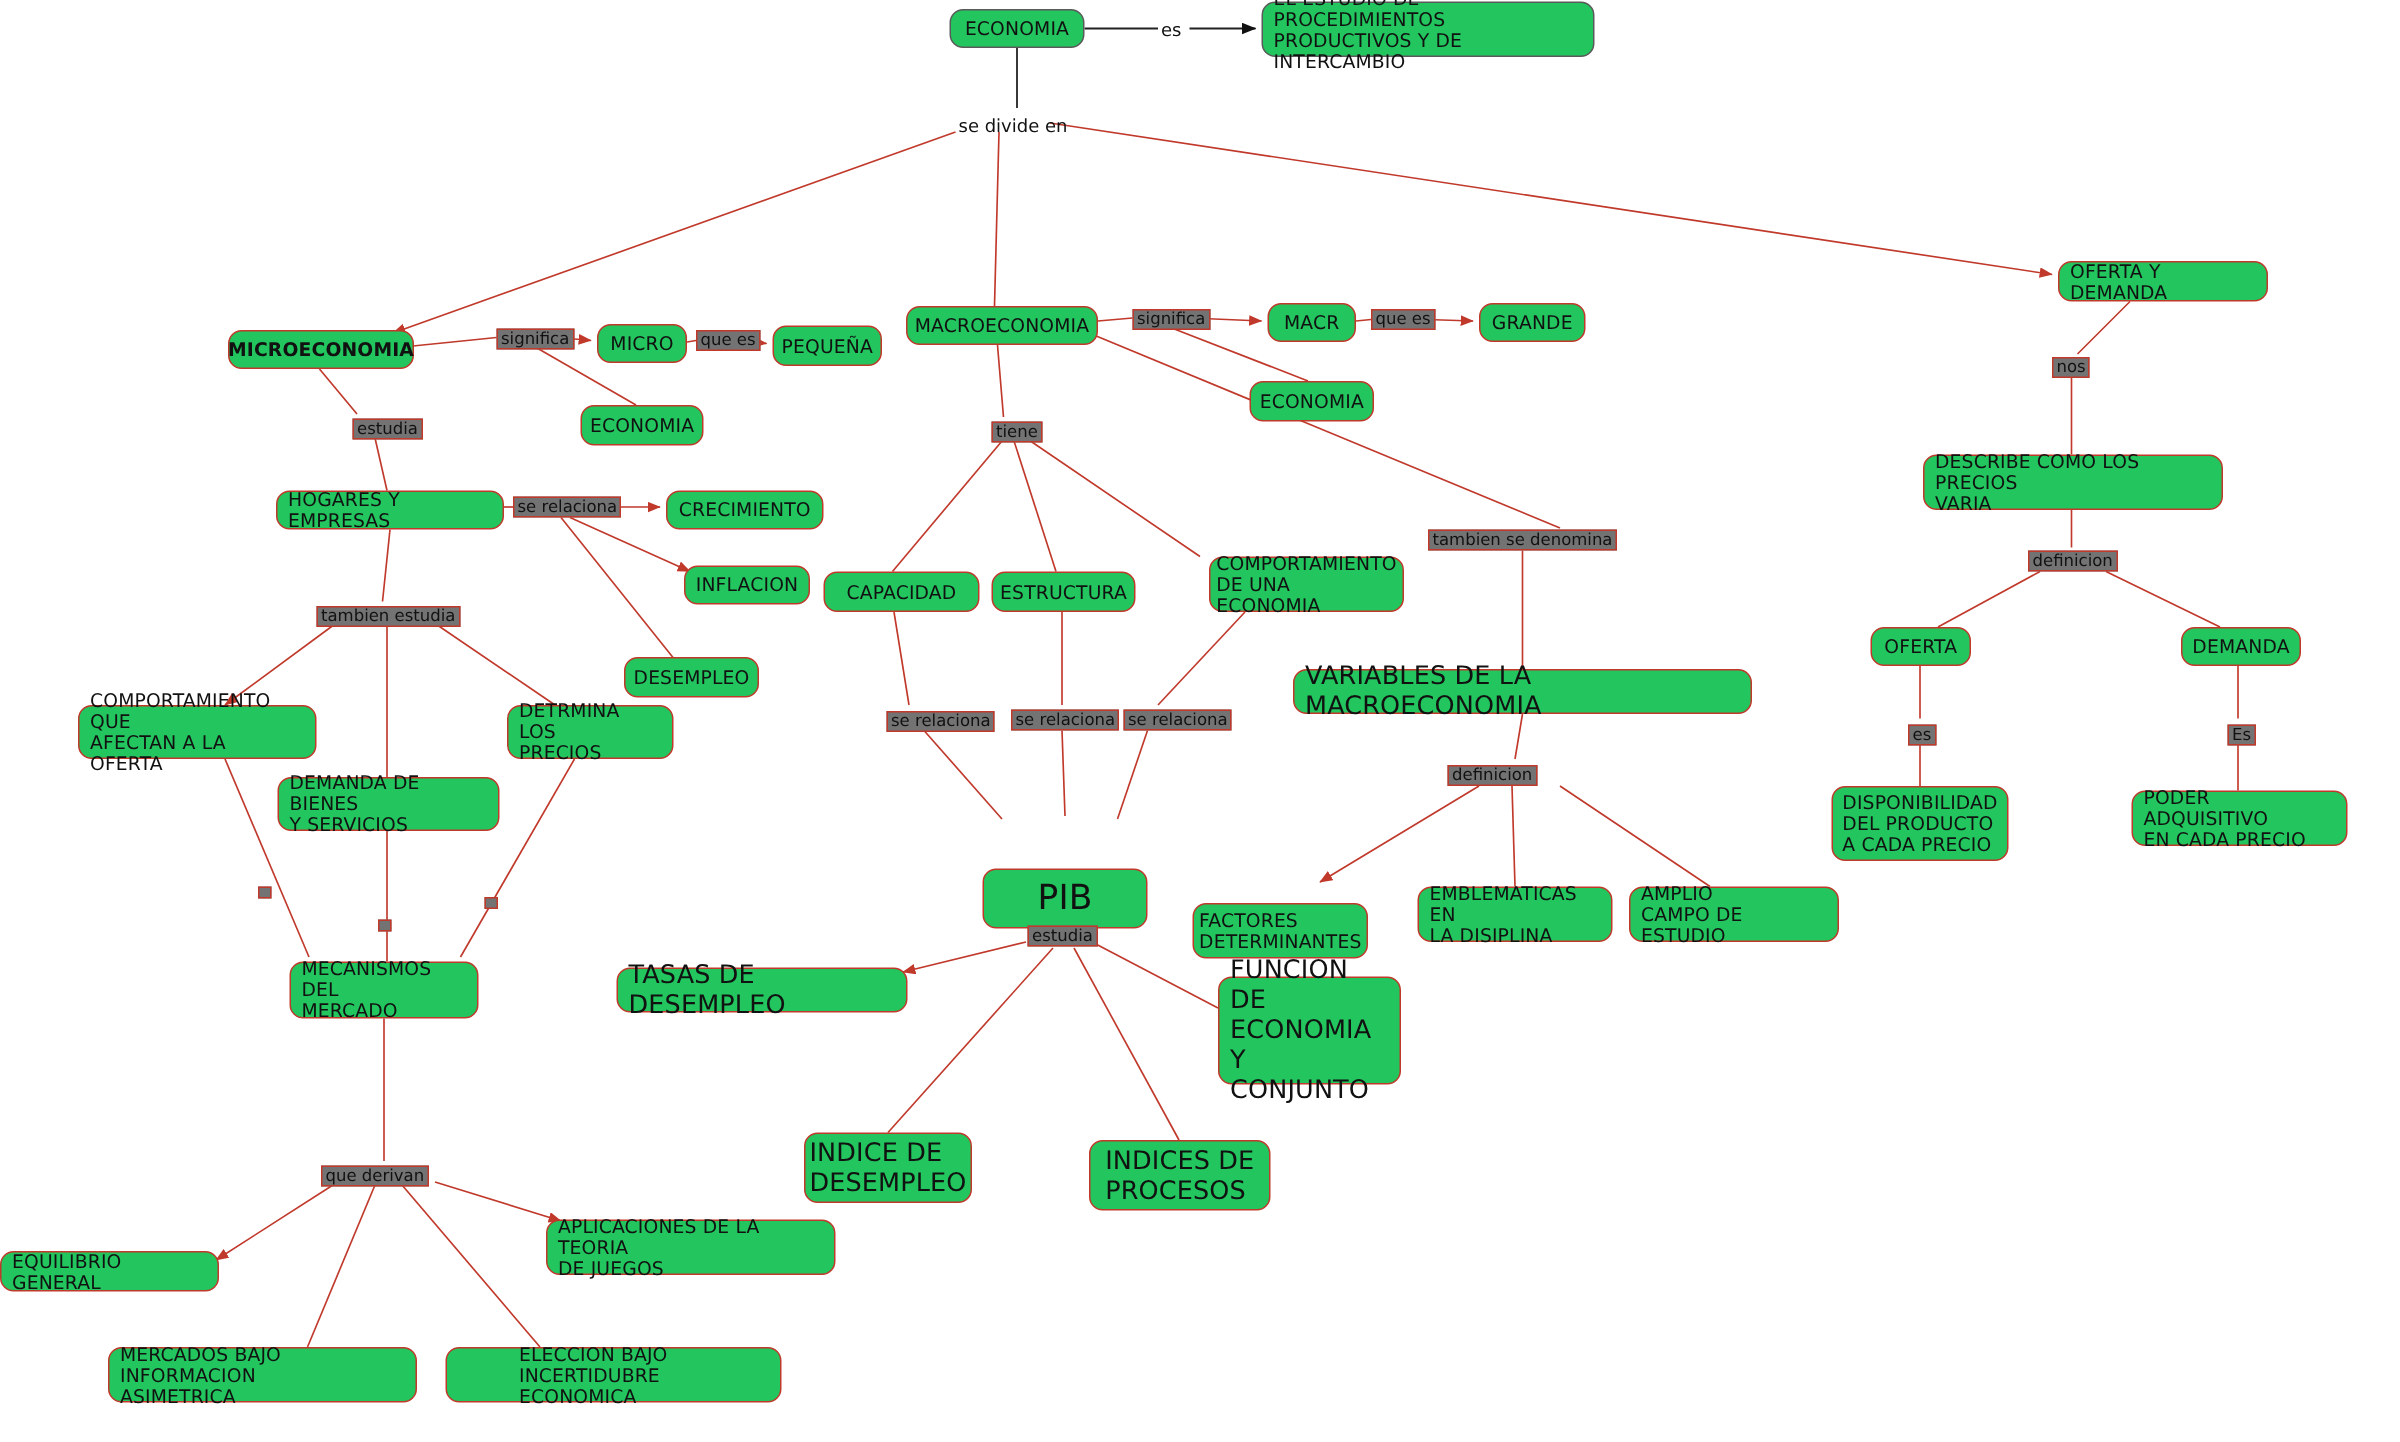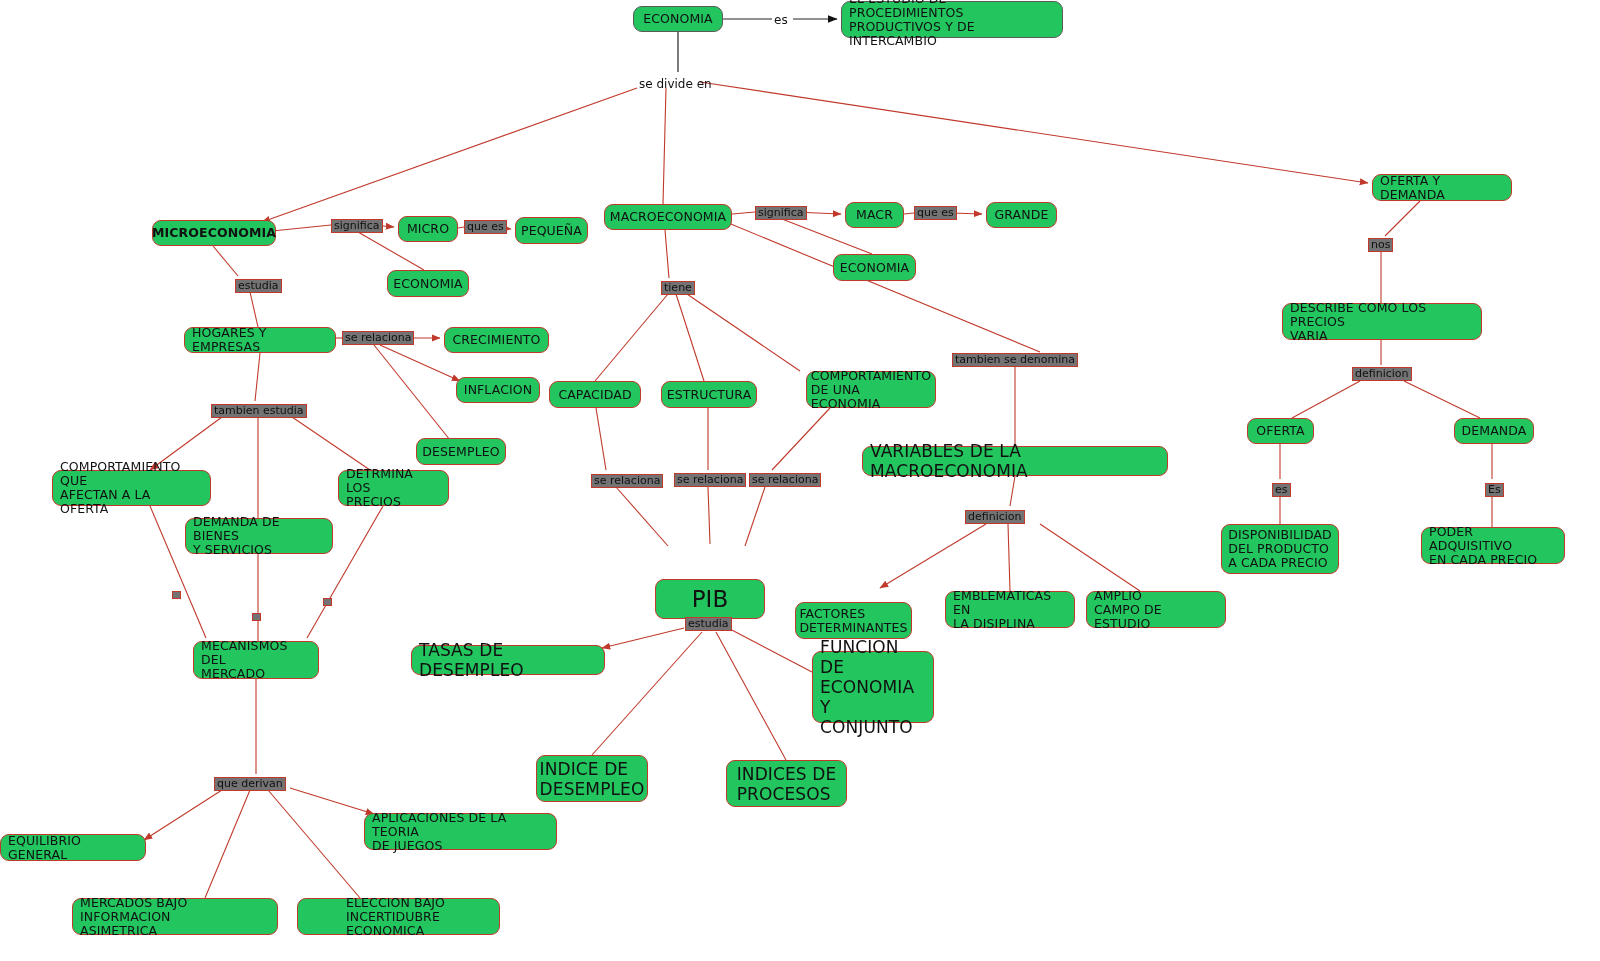--- a/index.html
+++ b/index.html
@@ -154,30 +154,30 @@
 AFECTAN A LA OFERTA</div>
   <div class="node" style="left:185px;top:518px;width:148px;height:36px;">DEMANDA DE BIENES
 Y SERVICIOS</div>
   <div class="node" style="left:338px;top:470px;width:111px;height:36px;">DETRMINA LOS
 PRECIOS</div>
   <div class="node" style="left:193px;top:641px;width:126px;height:38px;">MECANISMOS DEL
 MERCADO</div>
   <div class="node" style="left:0px;top:834px;width:146px;height:27px;">EQUILIBRIO GENERAL</div>
   <div class="node" style="left:72px;top:898px;width:206px;height:37px;">MERCADOS BAJO INFORMACION
 ASIMETRICA</div>
-  <div class="node" style="left:297px;top:898px;width:203px;height:37px;padding-left:48px;">ELECCION BAJO INCERTIDUBRE
+  <div class="node" style="left:297px;top:898px;width:224px;height:37px;padding-left:48px;">ELECCION BAJO INCERTIDUBRE
 ECONOMICA</div>
   <div class="node" style="left:364px;top:813px;width:193px;height:37px;">APLICACIONES DE LA TEORIA
 DE JUEGOS</div>
 
   <div class="node" style="left:604px;top:204px;width:128px;height:26px;">MACROECONOMIA</div>
   <div class="node" style="left:845px;top:202px;width:59px;height:26px;">MACR</div>
   <div class="node" style="left:986px;top:202px;width:71px;height:26px;">GRANDE</div>
   <div class="node" style="left:833px;top:254px;width:83px;height:27px;">ECONOMIA</div>
-  <div class="node" style="left:549px;top:381px;width:92px;height:27px;">CAPACIDAD</div>
+  <div class="node" style="left:549px;top:381px;width:104px;height:27px;">CAPACIDAD</div>
   <div class="node" style="left:661px;top:381px;width:96px;height:27px;">ESTRUCTURA</div>
   <div class="node" style="left:774px;top:371px;width:130px;height:37px;margin-left:32px;">COMPORTAMIENTO
 DE UNA ECONOMIA</div>
   <div class="node xbig" style="left:655px;top:544px;width:110px;height:40px;margin-top:35px;">PIB</div>
   <div class="node big" style="left:411px;top:645px;width:194px;height:30px;">TASAS DE DESEMPLEO</div>
   <div class="node big" style="left:536px;top:755px;width:112px;height:47px;">INDICE DE
 DESEMPLEO</div>
   <div class="node big" style="left:726px;top:760px;width:121px;height:47px;">INDICES DE
 PROCESOS</div>
   <div class="node big" style="left:862px;top:446px;width:306px;height:30px;">VARIABLES DE LA MACROECONOMIA</div>

